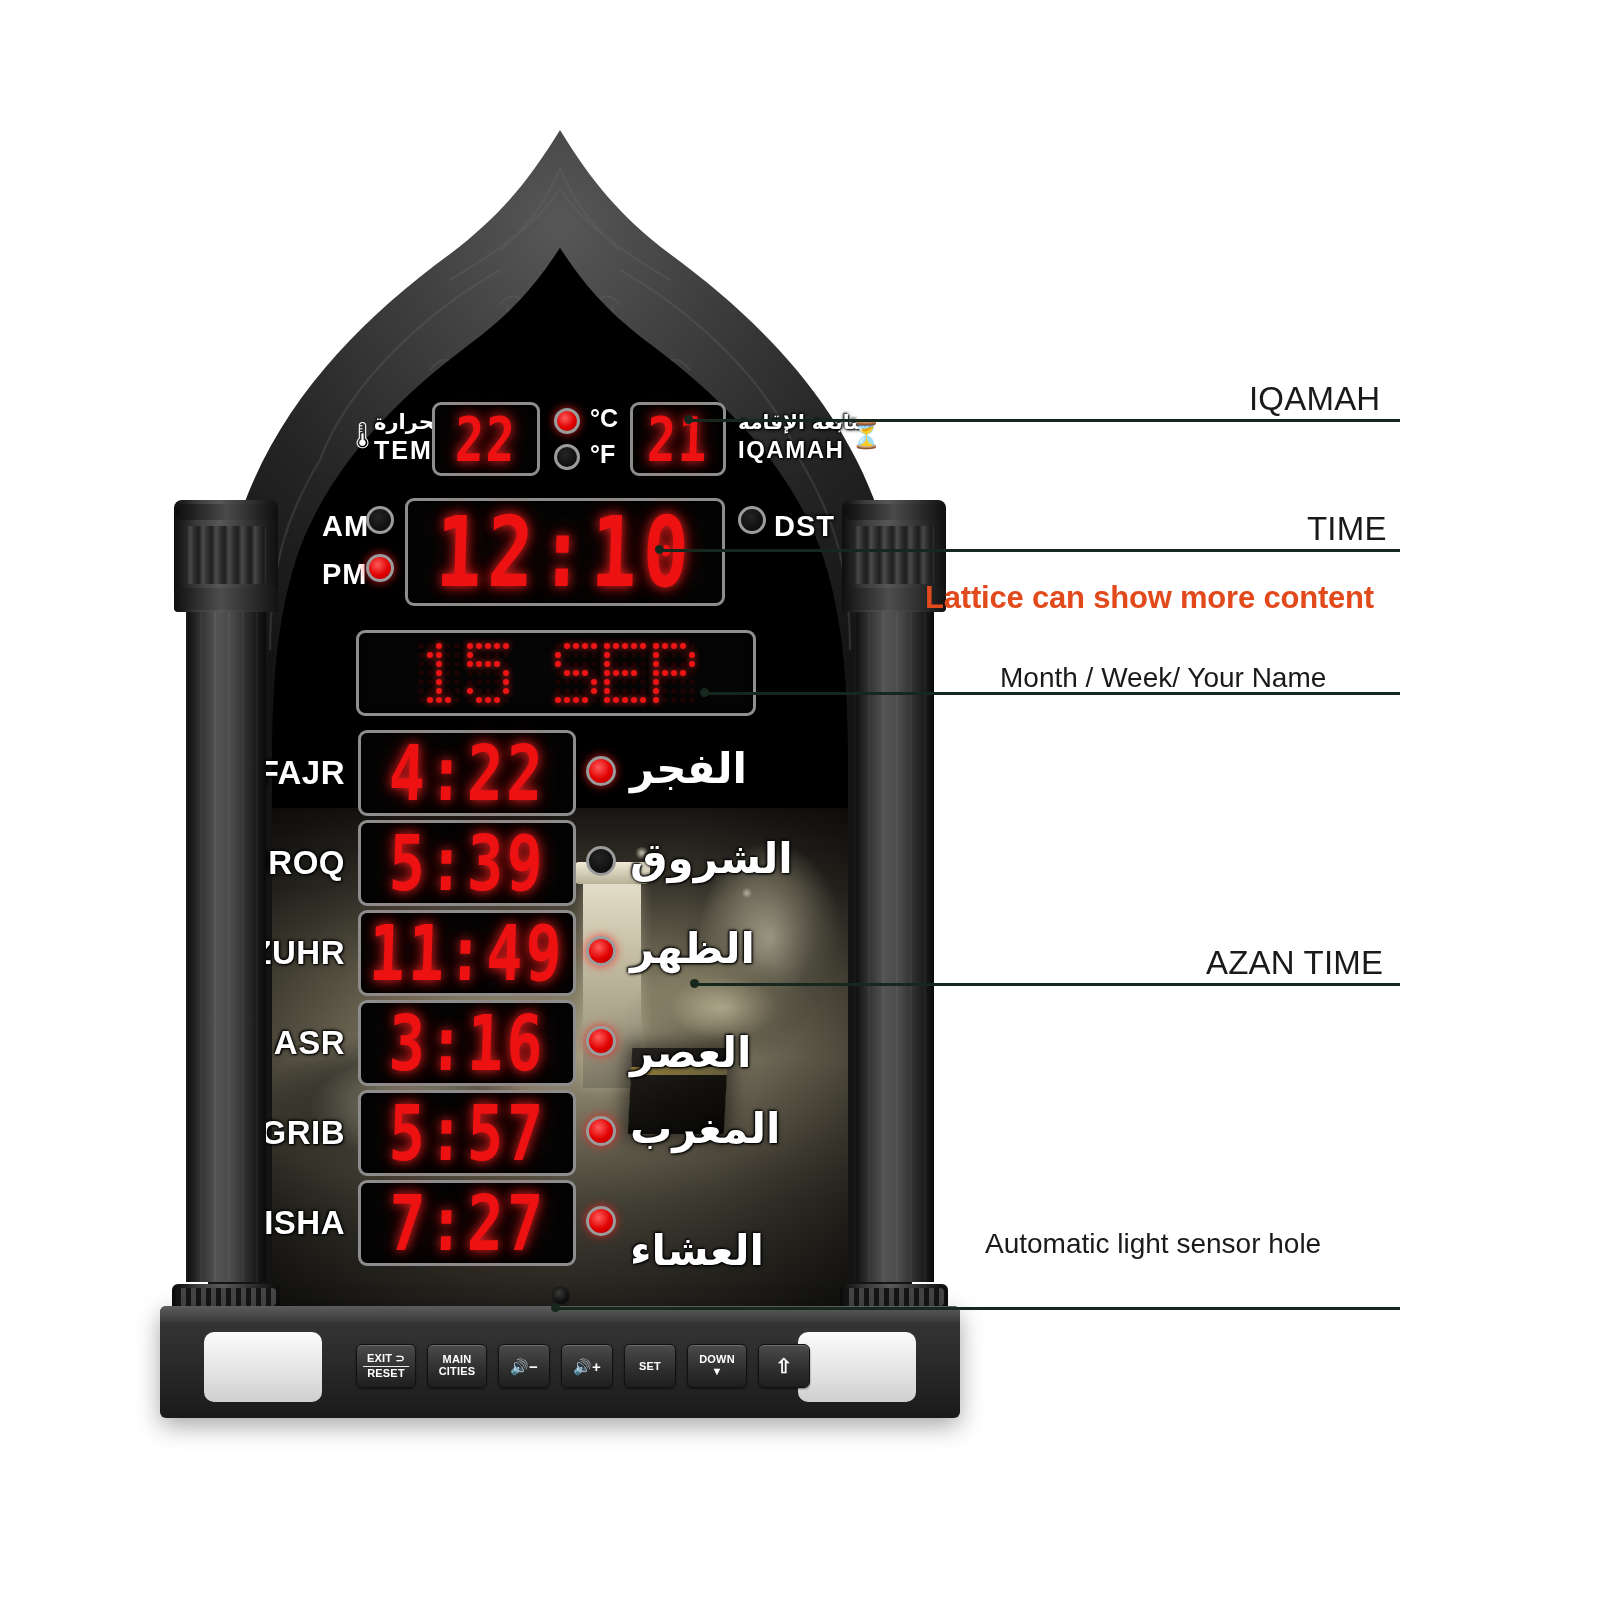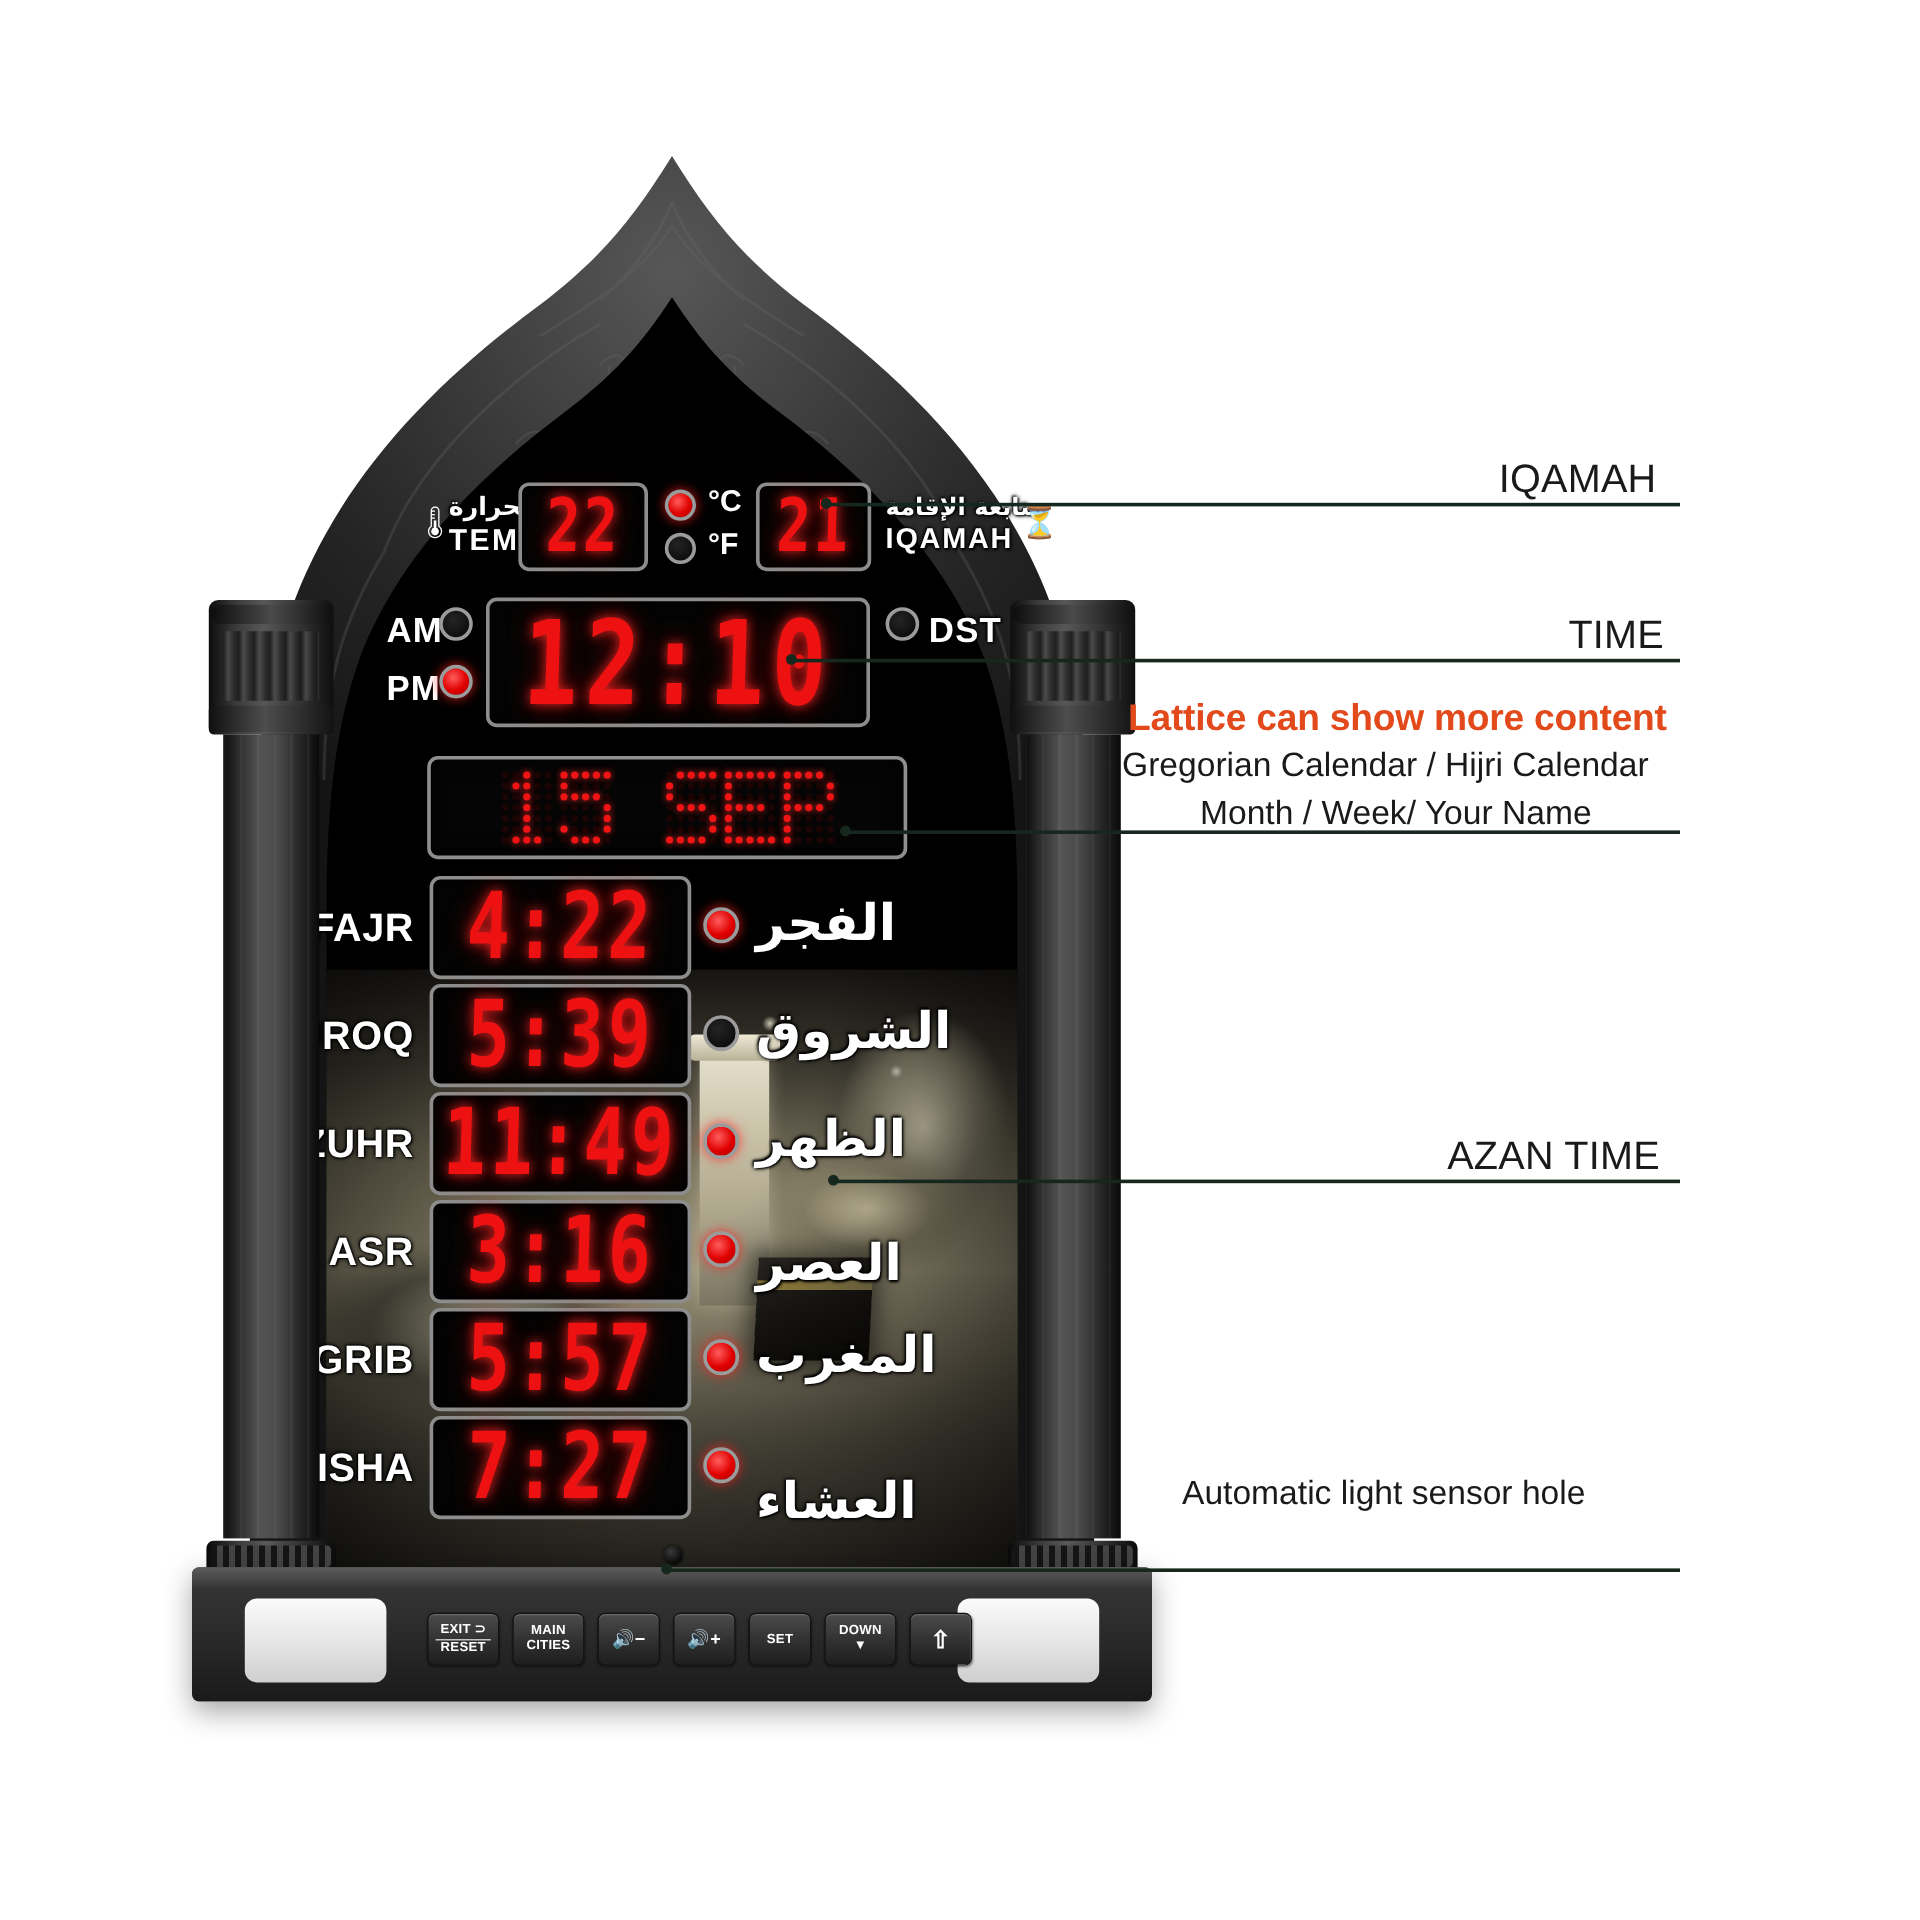--- a/index.html
+++ b/index.html
@@ -596,22 +596,21 @@
   <div class="leader-dot" style="left:684px; top:415px;"></div>
   <div class="leader" style="left:688px; top:419px; width:712px;"></div>
   <div class="anno" style="left:1249px; top:380px;">IQAMAH</div>
 
   <div class="leader-dot" style="left:655px; top:545px;"></div>
   <div class="leader" style="left:659px; top:549px; width:741px;"></div>
   <div class="anno" style="left:1307px; top:510px;">TIME</div>
 
   <div class="leader-dot" style="left:700px; top:688px;"></div>
   <div class="leader" style="left:704px; top:692px; width:696px;"></div>
-  <div class="anno-red" style="left:925px; top:580px;margin-left:15px;">Lattice can show more content</div>
-  <div class="anno-sub" style="left:935px; top:622px;">Gregorian Calendar / Hijri Calendar</div>
+  <div class="anno-red" style="left:925px; top:580px;">Lattice can show more content</div>
   <div class="anno-sub" style="left:1000px; top:662px;">Month / Week/ Your Name</div>
 
   <div class="leader-dot" style="left:690px; top:979px;"></div>
   <div class="leader" style="left:694px; top:983px; width:706px;"></div>
   <div class="anno" style="left:1206px; top:944px;">AZAN TIME</div>
 
   <div class="leader-dot" style="left:551px; top:1303px;"></div>
   <div class="leader" style="left:555px; top:1307px; width:845px;"></div>
   <div class="anno-sub" style="left:985px; top:1228px;">Automatic light sensor hole</div>
 

